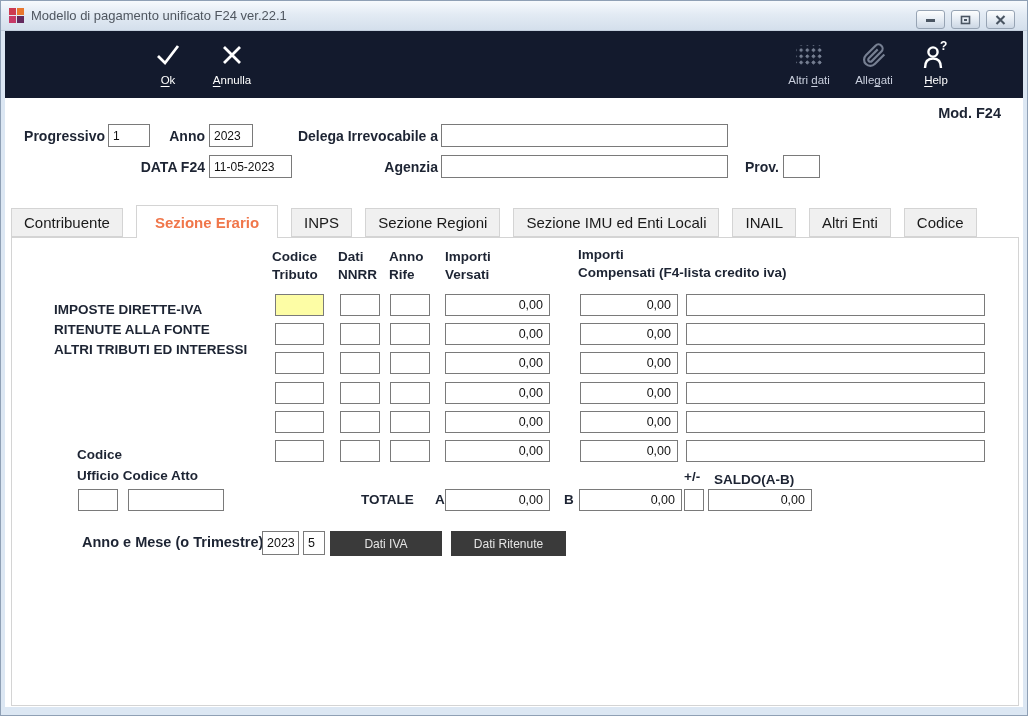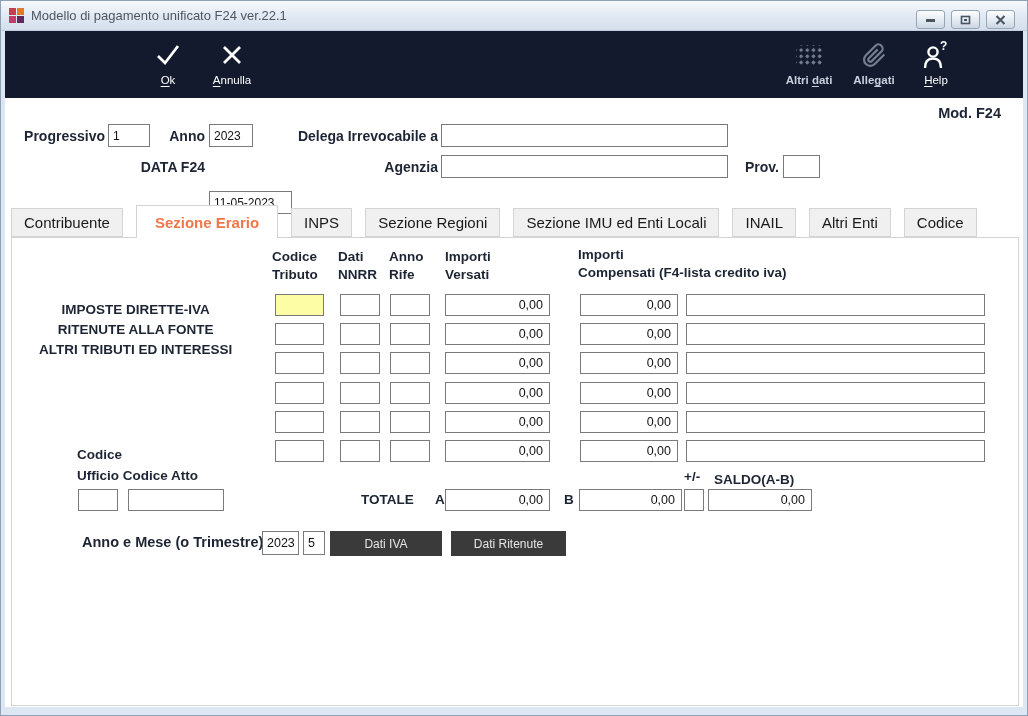--- a/index.html
+++ b/index.html
@@ -25,21 +25,21 @@
   .frame-right { position:absolute; top:30px; bottom:8px; right:0; width:4px; background:#dce7f3; }
   .frame-bottom{ position:absolute; bottom:0; left:0; right:0; height:8px; background:#dce7f3; }
 
   .client { position:absolute; top:30px; left:4px; right:4px; bottom:8px; background:#fff; }
 
   
   .toolbar { position:absolute; top:0; left:0; right:0; height:67px; background:#131a2d; }
   .tool-btn { position:absolute; top:8px; width:74px; display:flex; flex-direction:column; align-items:center; cursor:pointer; }
   .tool-btn .t-icon { height:32px; display:flex; align-items:center; justify-content:center; }
   .tool-btn .t-label { font-size:11.5px; color:#ffffff; margin-top:3px; }
-  .tool-btn.dim .t-label { color:#c9cfdd;font-weight:bold; }
+  .tool-btn.dim .t-label { color:#c9cfdd; }
   .t-label u { text-decoration:underline; text-underline-offset:2px; }
   .grid-icon { width:26px; height:20px; border-radius:3px;
     background-image:radial-gradient(circle, #767f92 1.7px, transparent 1.9px);
     background-size:6.2px 6.2px; background-position:2px 2px; }
 
   
   .lbl { position:absolute; font-weight:bold; font-size:14px; color:#1d2433; text-align:right; }
   .fld { position:absolute; border:1px solid #7a7a7a; background:#fff; font-family:"Liberation Sans",sans-serif; font-size:12px; color:#111; padding:1px 4px; height:23px; }
   .mod-f24 { position:absolute; top:74px; right:22px; font-size:14.5px; font-weight:bold; color:#1d2433; }
 
@@ -146,21 +146,21 @@
     <div class="mod-f24">Mod. F24</div>
 
     <span class="lbl" style="left:16px; top:97px; width:84px;">Progressivo</span>
     <input class="fld" style="left: 103px; top: 93px; width: 42px;" value="1">
     <span class="lbl" style="left:146px; top:97px; width:54px;">Anno</span>
     <input class="fld" style="left: 204px; top: 93px; width: 44px;" value="2023">
     <span class="lbl" style="left:270px; top:97px; width:163px;">Delega Irrevocabile a</span>
     <input class="fld" style="left: 436px; top: 93px; width: 287px;" value="">
 
     <span class="lbl" style="left:100px; top:128px; width:100px;">DATA F24</span>
-    <input class="fld" style="left: 204px; top: 124px; width: 83px; margin-top: 36px;" value="11-05-2023">
+    <input class="fld" style="left: 204px; top: 124px; width: 83px;" value="11-05-2023">
     <span class="lbl" style="left:278px; top:128px; width:155px;">Agenzia</span>
     <input class="fld" style="left: 436px; top: 124px; width: 287px;" value="">
     <span class="lbl" style="left:734px; top:128px; width:40px;">Prov.</span>
     <input class="fld" style="left: 778px; top: 124px; width: 37px;" value="">
 
     <div class="tabs">
       <div class="tab">Contribuente</div>
       <div class="tab active">Sezione Erario</div>
       <div class="tab">INPS</div>
       <div class="tab">Sezione Regioni</div>
@@ -186,21 +186,21 @@
       </div>
       <div class="colhead" style="left:433px; top:10px;">
         <div>Importi</div>
           <div>Versati</div>
       </div>
       <div class="colhead" style="left:566px; top:8px;">
         <div>Importi</div>
           <div>Compensati (F4-lista credito iva)</div>
       </div>
 
-      <div class="caption" style="left:27px; top:62px;text-align:center;">
+      <div class="caption" style="left:42px; top:62px;">
         <div>IMPOSTE DIRETTE-IVA</div>
         <div>RITENUTE ALLA FONTE</div>
         <div>ALTRI TRIBUTI ED INTERESSI</div>
       </div>
 
       <input class="cell hl" style="left: 263px; top: 56px; width: 49px;" value="">
       <input class="cell" style="left: 328px; top: 56px; width: 40px;" value="">
       <input class="cell" style="left: 378px; top: 56px; width: 40px;" value="">
       <input class="cell num" style="left: 433px; top: 56px; width: 105px;" value="0,00">
       <input class="cell num" style="left: 568px; top: 56px; width: 98px;" value="0,00">

